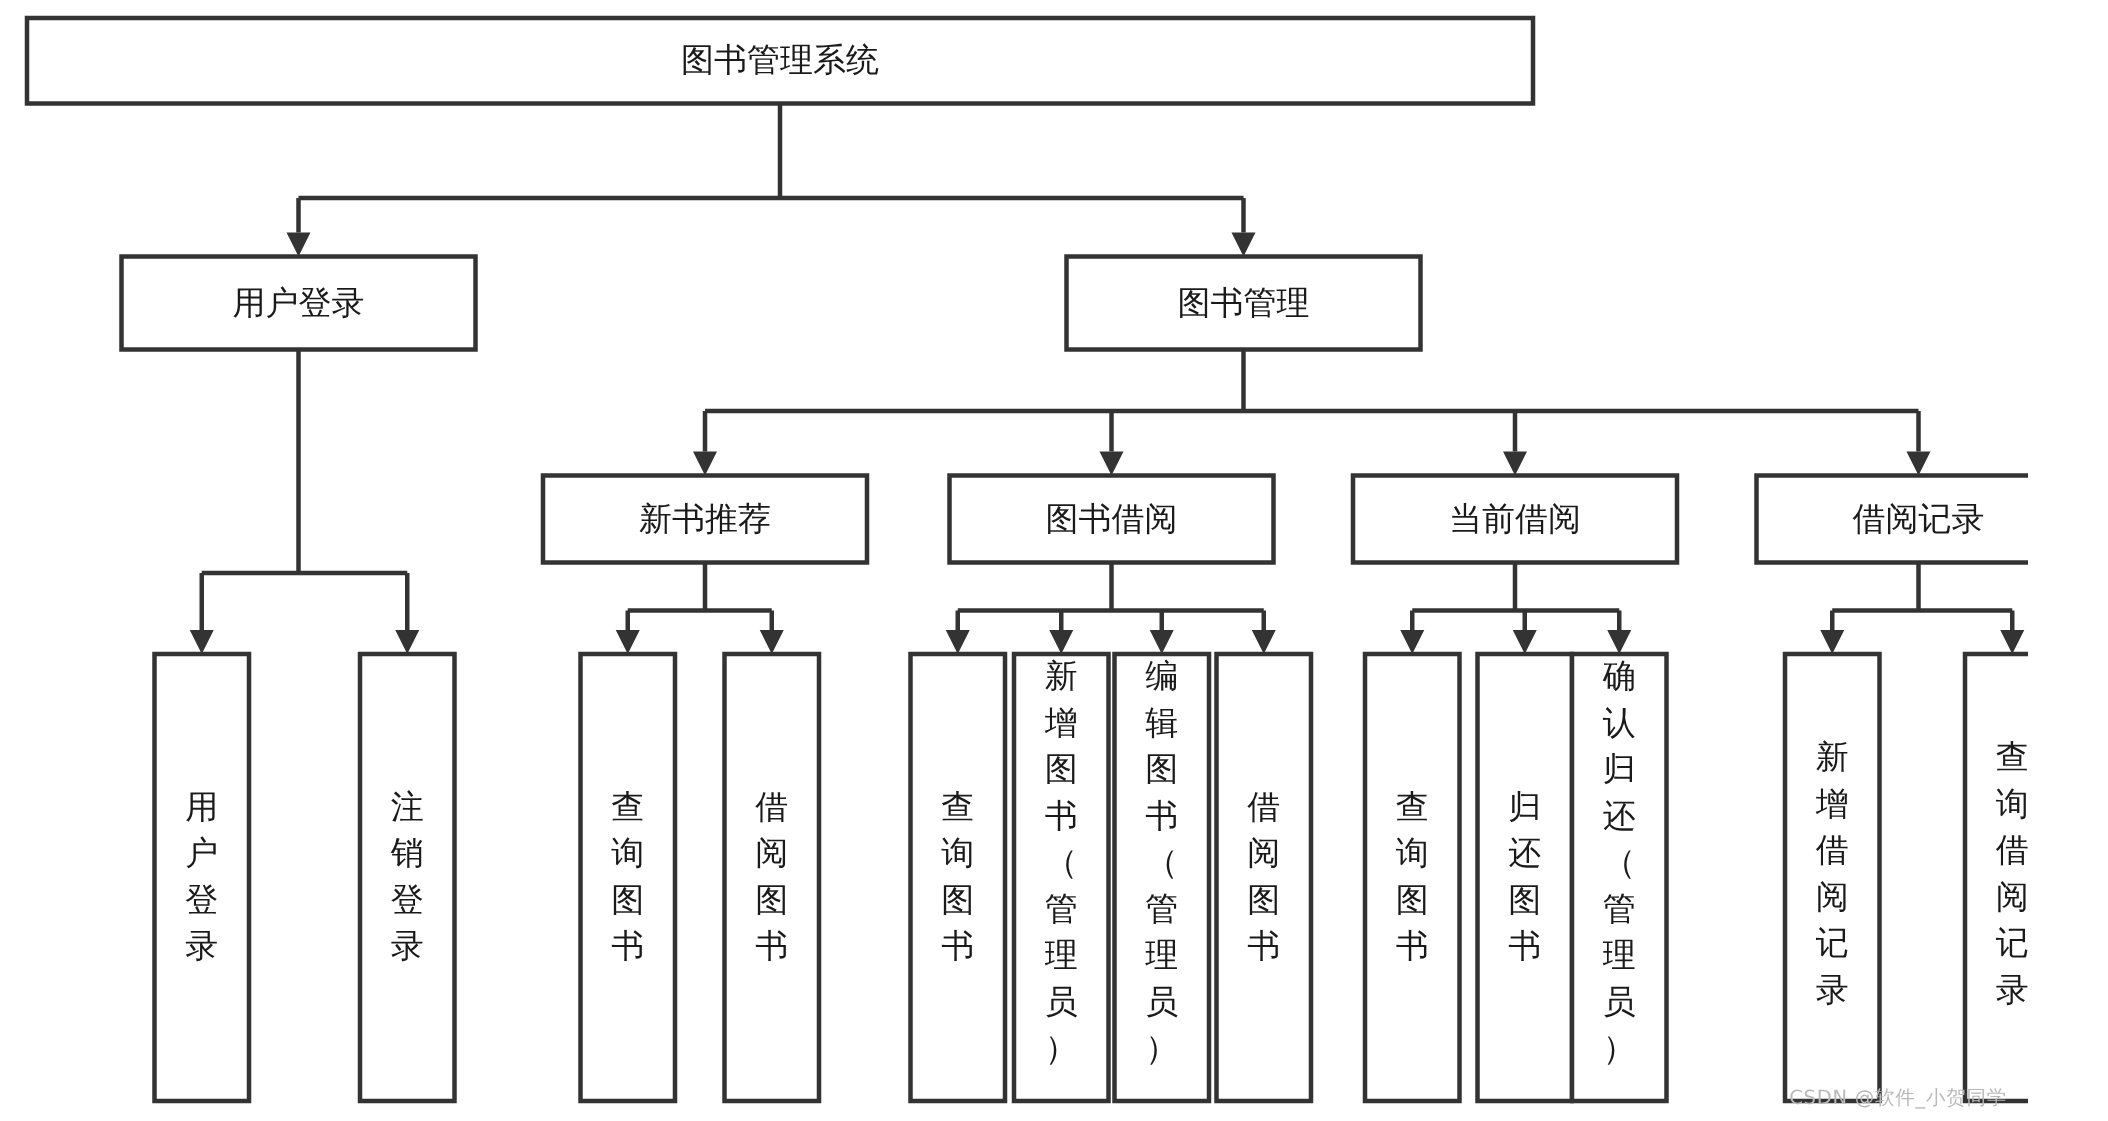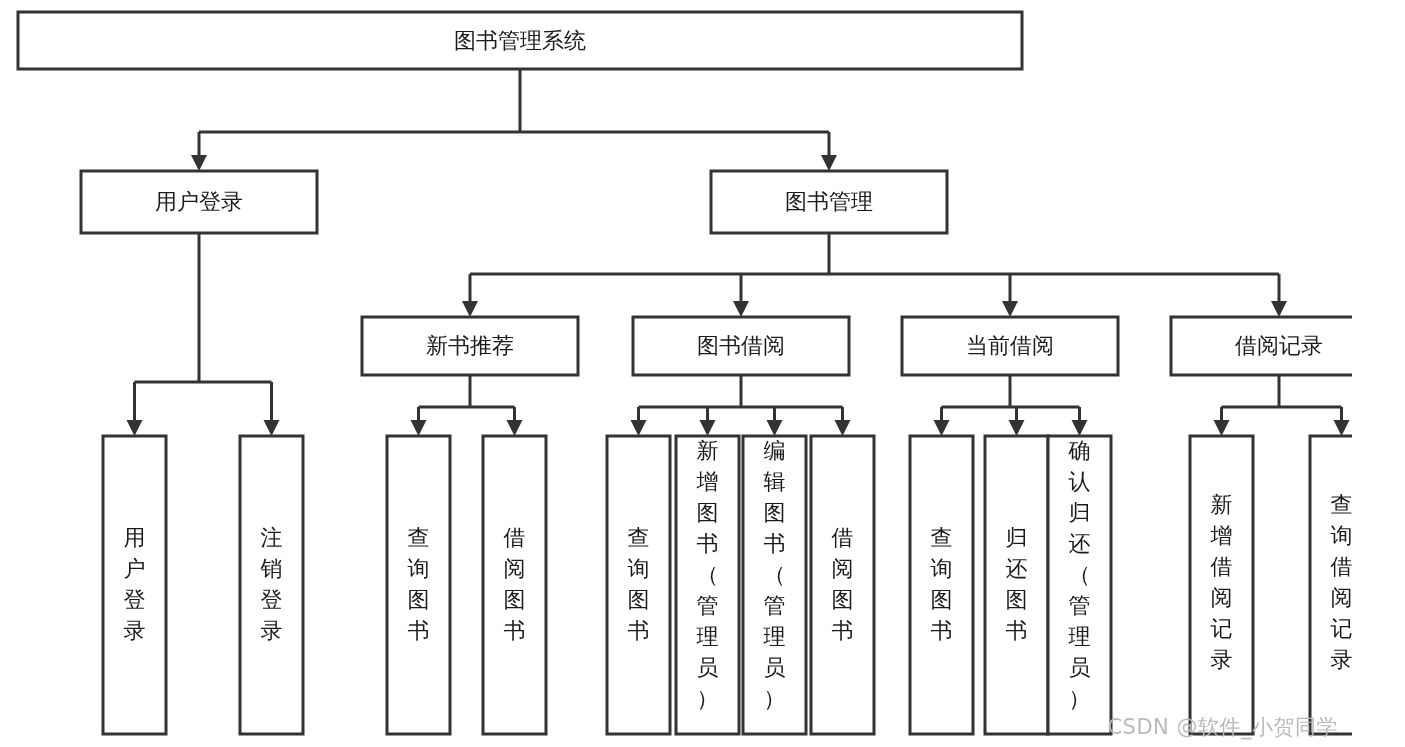--- a/index.html
+++ b/index.html
@@ -51,21 +51,21 @@
     fill: #1a1a1a;
     font-family: "DejaVu Sans", "Liberation Sans", sans-serif;
     font-size: 22px;
     text-anchor: middle;
   }
   .watermark {
     position: absolute;
     right: 14px;
     bottom: 6px;
     color: #b9b9b9;
-    font-size: 21px;
+    font-size: 13px;
     font-family: "DejaVu Sans", "Liberation Sans", sans-serif;
     letter-spacing: 0.5px;
     white-space: nowrap;
     pointer-events: none;
   }
 </style>
 </head>
 <body>
 
 <div id="stage">

